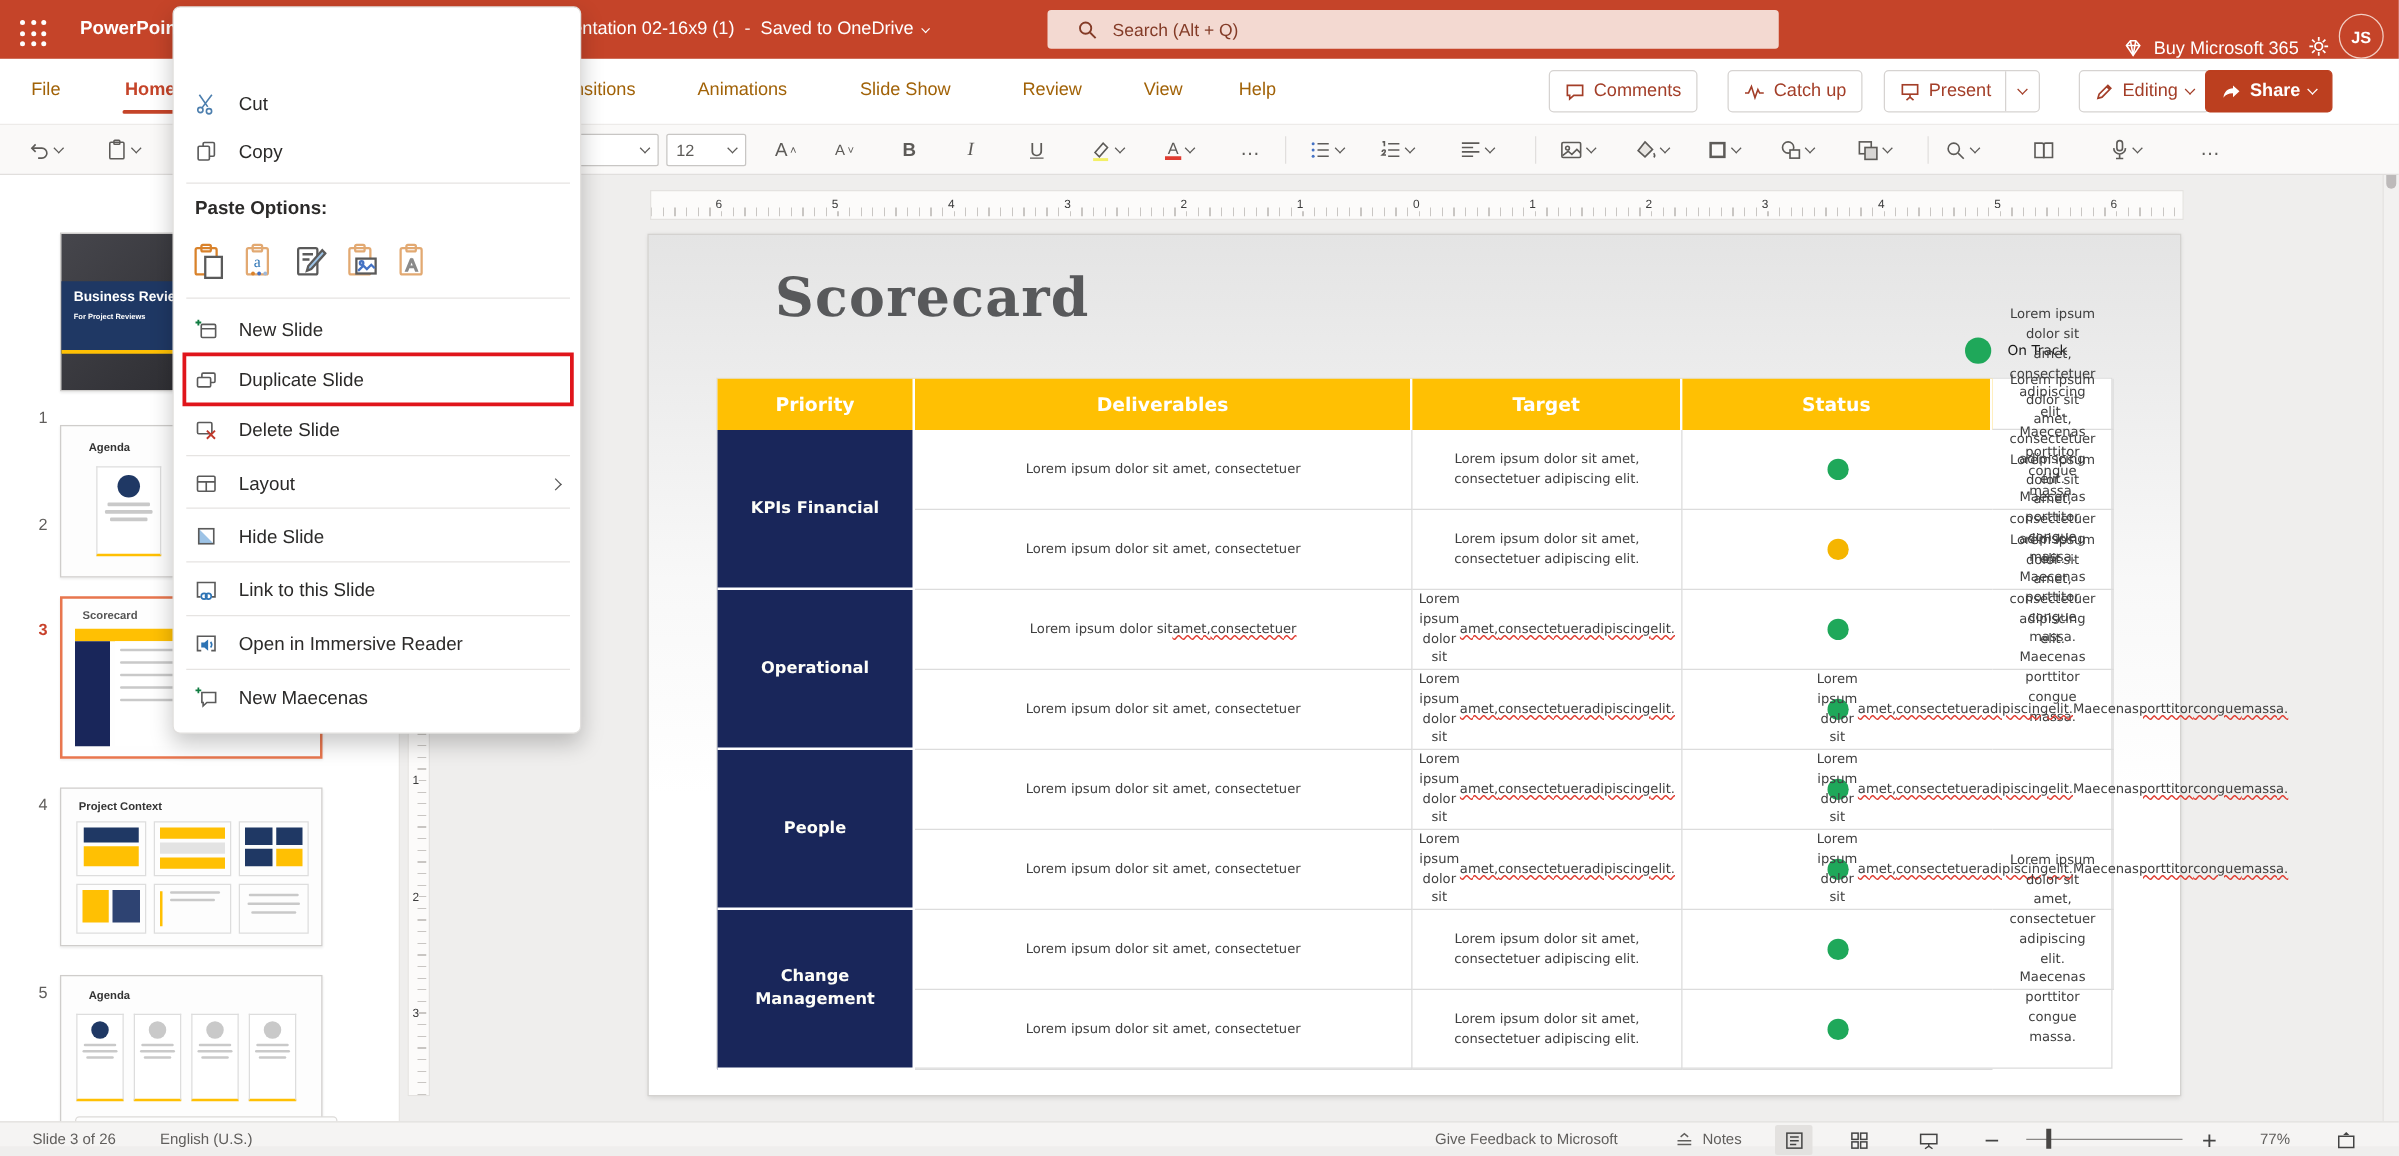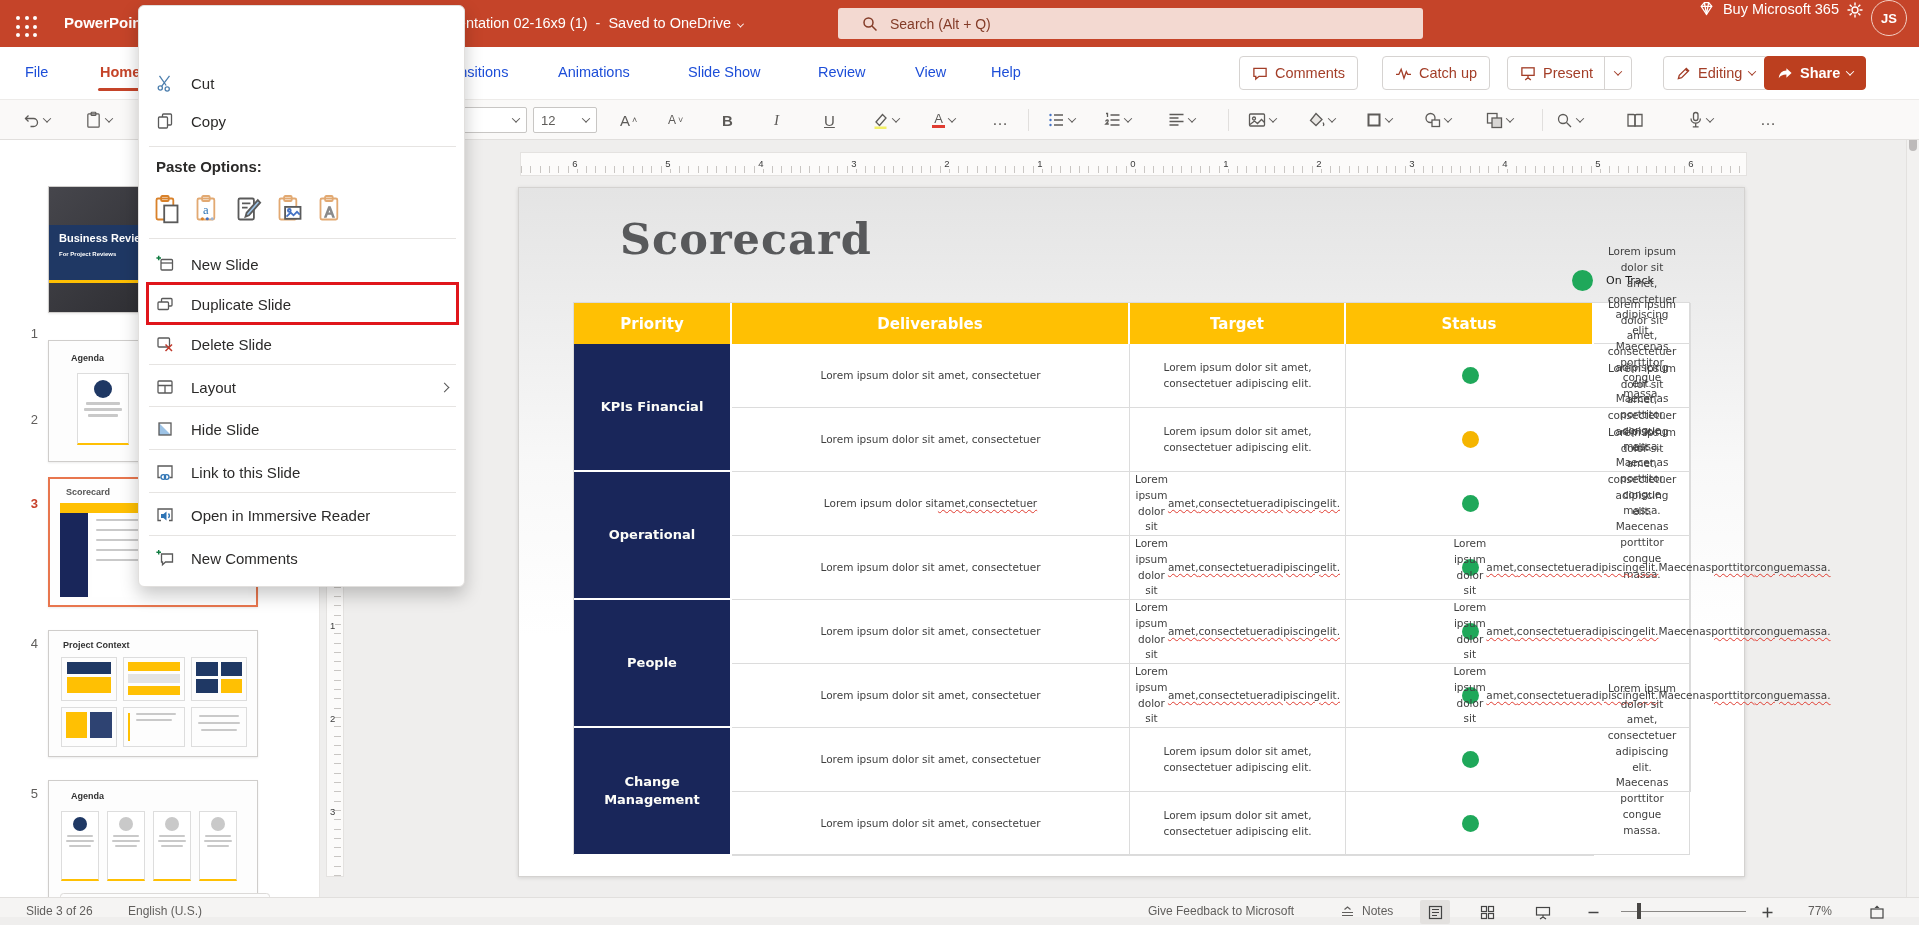--- a/index.html
+++ b/index.html
@@ -10,27 +10,27 @@
 
   
   #titlebar { left:0; top:0; width:1919px; height:47px; background:#C54429; color:#fff; z-index:20; }
   #waffle { left:14px; top:14px; width:26px; height:26px; display:grid; grid-template-columns:repeat(3,1fr); gap:4px; padding:2px; }
   #waffle i { width:4px; height:4px; background:#fff; border-radius:50%; }
   #app-name { left:64px; top:14px; font-size:15px; font-weight:bold; }
   #doc-title { left:428px; top:15px; font-size:14.5px; white-space:nowrap; }
   #doc-title .sep { margin:0 8px; opacity:.9; }
   #doc-title .cv { margin-left:7px; width:5px; height:5px; }
   #search-pill { left:838px; top:8px; width:585px; height:31px; background:#F3D9D1; border-radius:3px; display:flex; align-items:center; color:#833B27; font-size:14px; padding-left:24px; gap:12px; }
-  #tb-right { right:12px; top:0; height:47px; display:flex; align-items:flex-start; gap:6px; }
+  #tb-right { right:12px; top:0; height:47px; display:flex; align-items:flex-end; gap:6px; }
   #buy { display:flex; align-items:center; gap:8px; font-size:14.5px; }
   #avatar { width:36px; height:36px; border-radius:50%; border:1.5px solid #F2CEC3; display:flex; align-items:center; justify-content:center; font-size:13px; font-weight:bold; }
 
   
   #menubar { left:0; top:47px; width:1919px; height:53px; background:#FFF; border-bottom:1px solid #EDEBE9; z-index:5; }
-  .mtab { position:absolute; top:17px; font-size:14.5px; color:#1d4ed8; cursor:pointer; }
+  .mtab { position:absolute; top:17px; font-size:14.5px; color:#a16207; cursor:pointer; }
   .mtab.active { color:#C54429; font-weight:bold; }
   .mtab.active::after { content:""; position:absolute; left:-2px; right:-2px; bottom:-11px; height:3px; background:#C54429; border-radius:2px; }
   .abtn { position:absolute; top:9px; height:34px; background:#fff; border:1px solid #D6D3D1; border-radius:4px; color:#A33E28; font-size:14.5px; display:flex; align-items:center; padding:0 12px; gap:7px; cursor:pointer; }
   .abtn svg { stroke:#A33E28; fill:none; stroke-width:1.4; }
   #share-btn { background:#BC3F1F; border-color:#BC3F1F; color:#fff; font-weight:bold; }
   #present-btn { padding-right:0; }
   #present-chev { border-left:1px solid #D6D3D1; height:100%; display:flex; align-items:center; padding:0 10px; margin-left:4px; }
 
   
   #toolbar { left:0; top:100px; width:1919px; height:40px; background:#FAF9F8; border-bottom:1px solid #E1DFDD; z-index:4; color:#5D5B58; }
@@ -728,17 +728,17 @@
         <path d="M12.5 7.5 q1.8 2.2 0 4.5" stroke="#2E74B5"></path>
       </svg>
     <span>Open in Immersive Reader</span>
   </div>
   <div class="msep" style="top:529px"></div>
   <div class="mi" style="top:533px">
     <svg width="18" height="18" viewBox="0 0 18 18" style="stroke:#5A5A5A;fill:none;stroke-width:1.3">
         <path d="M5.5 5 h11 v8 h-7 l-3 2.8 v-2.8 h-1 z"></path>
         <path d="M2.7 0.9 v4.6 M0.4 3.2 h4.6" stroke="#107C41" stroke-width="1.4"></path>
       </svg>
-    <span>New Comments</span>
+    <span>New Maecenas</span>
   </div>
 
   <div id="dup-box"></div>
 </div>
 
 </body></html>

